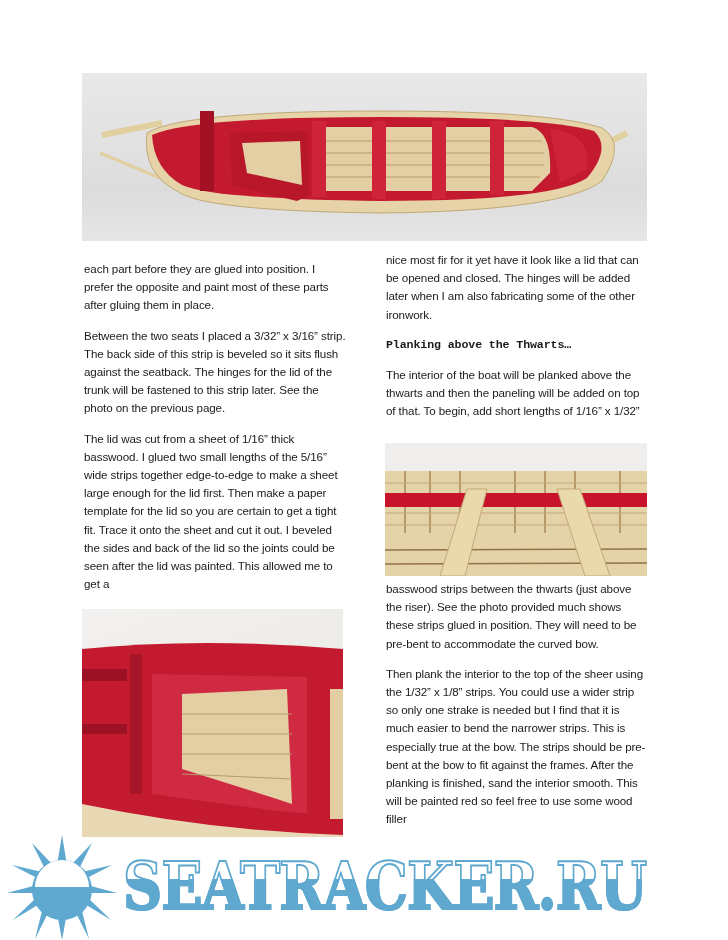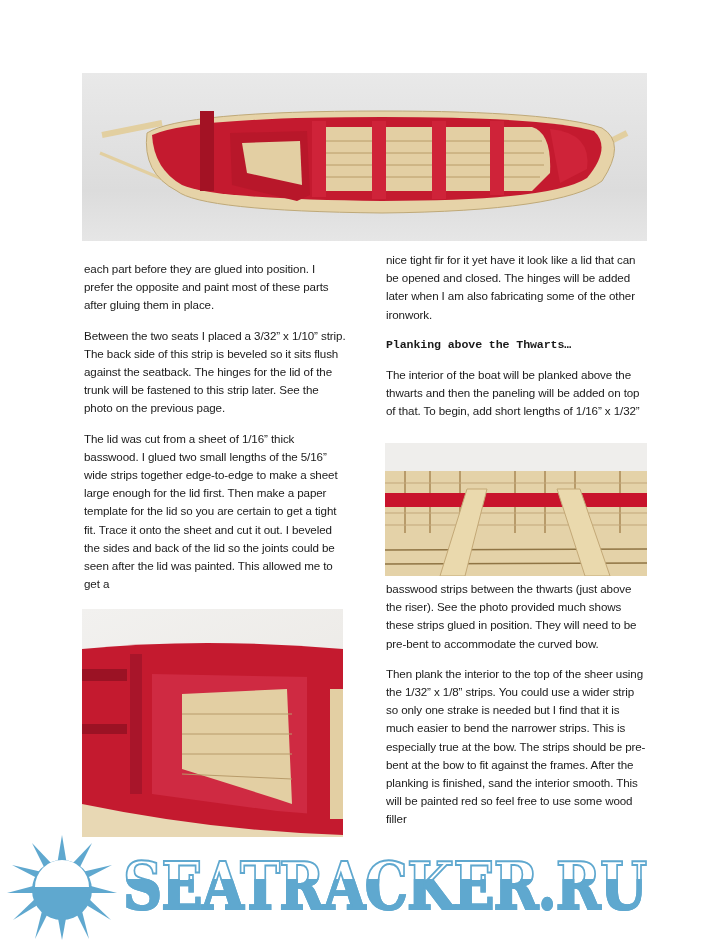--- a/index.html
+++ b/index.html
@@ -51,26 +51,26 @@
     <rect x="230" y="48" width="14" height="76" fill="#cf2339"></rect>
     <rect x="290" y="48" width="14" height="78" fill="#cf2339"></rect>
     <rect x="350" y="48" width="14" height="78" fill="#cf2339"></rect>
     <rect x="408" y="48" width="14" height="74" fill="#cf2339"></rect>
     <path d="M468 56 Q510 60 505 96 L478 110 Z" fill="#cf2339"></path>
   </svg>
 </div>
 
 <div class="col" id="col-left-top">
   <p>each part before they are glued into position.  I prefer the opposite and paint most of these parts after gluing them in place.</p>
-  <p>Between the two seats I placed a 3/32” x 1/10” strip.  The back side of this strip is beveled so it sits flush against the seatback.  The hinges for the lid of the trunk will be fastened to this strip later. See the photo on the previous page.</p>
+  <p>Between the two seats I placed a 3/32” x 3/16” strip.  The back side of this strip is beveled so it sits flush against the seatback.  The hinges for the lid of the trunk will be fastened to this strip later. See the photo on the previous page.</p>
   <p>The lid was cut from a sheet of 1/16” thick basswood.  I glued two small lengths of the 5/16” wide strips together edge-to-edge to make a sheet large enough for the lid first. Then make a paper template for the lid so you are certain to get a tight fit.  Trace it onto the sheet and cut it out.  I beveled the sides and back of the lid so the joints could be seen after the lid was painted.  This allowed me to get a</p>
 </div>
 
 <div class="col" id="col-right-top">
-  <p>nice tight fir for it yet have it look like a lid that can be opened and closed.  The hinges will be added later when I am also fabricating some of the other ironwork.</p>
+  <p>nice most fir for it yet have it look like a lid that can be opened and closed.  The hinges will be added later when I am also fabricating some of the other ironwork.</p>
   <p class="heading">Planking above the Thwarts…</p>
   <p>The interior of the boat will be planked above the thwarts and then the paneling will be added on top of that.  To begin, add short lengths of 1/16” x 1/32”</p>
 </div>
 
 <div class="photo" id="photo-right">
   <svg width="262" height="133" viewBox="0 0 262 133">
     <rect x="0" y="28" width="262" height="105" fill="#e4d2a8"></rect>
     <g stroke="#b89b6a" stroke-width="2">
       <line x1="20" y1="28" x2="20" y2="90"></line>
         <line x1="45" y1="28" x2="45" y2="90"></line>

